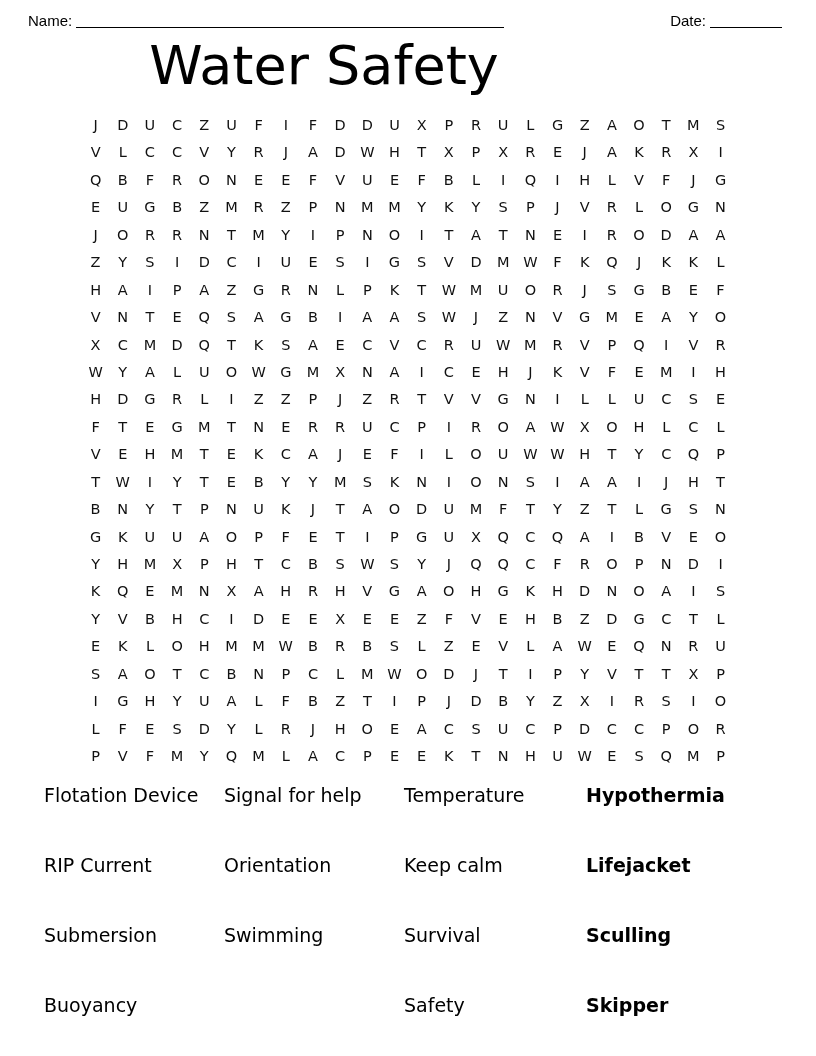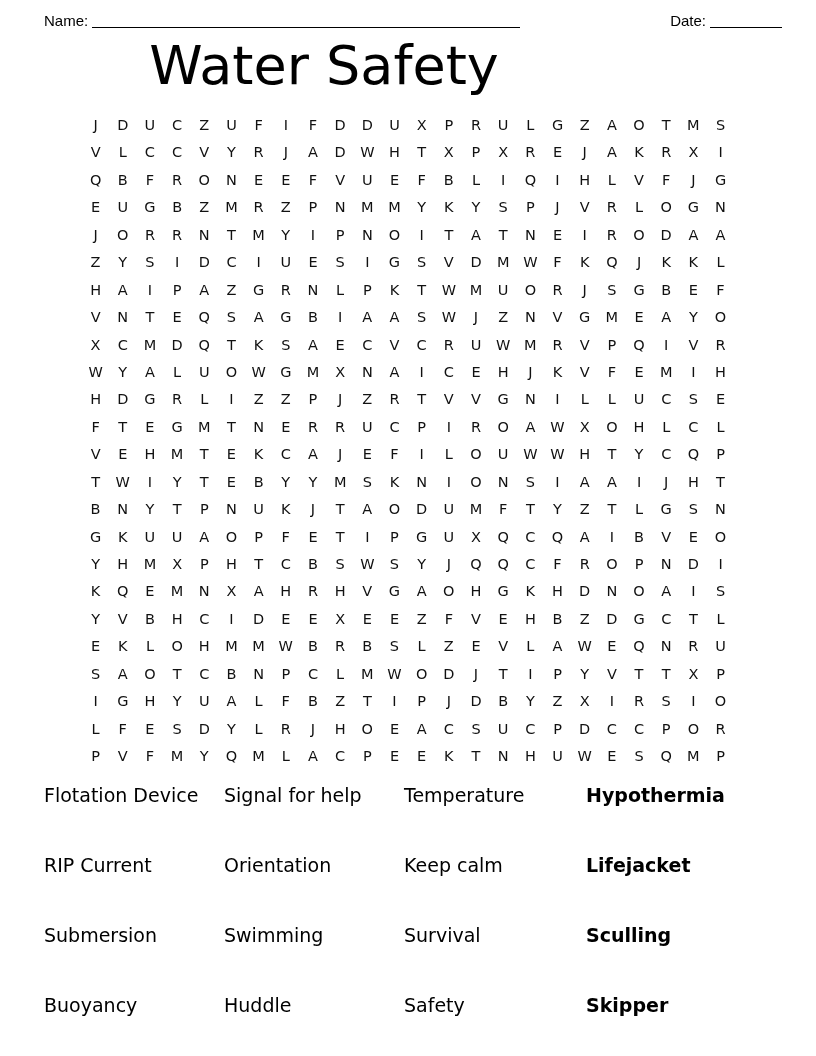--- a/index.html
+++ b/index.html
@@ -18,21 +18,21 @@
 
   
   .header-row {
     position: absolute;
     top: 0px;
     left: 0px;
     width: 816px;
     height: 28px;
     display: flex;
     align-items: flex-end;
-    padding: 0 34px 0 44px;
+    padding: 0 34px 0 28px;
     box-sizing: border-box;
     font-size: 15px;
     line-height: 1;
   }
   .field {
     display: flex;
     align-items: flex-end;
     white-space: nowrap;
   }
   .field-label {
@@ -759,21 +759,20 @@
       <div class="word-item">RIP Current</div>
       <div class="word-item">Submersion</div>
       <div class="word-item">Buoyancy</div>
       <div class="word-item">Current</div>
       <div class="word-item">Tread</div>
     </div>
     <div class="word-col word-col-1">
       <div class="word-item">Signal for help</div>
       <div class="word-item">Orientation</div>
       <div class="word-item">Swimming</div>
-      <div class="word-item">Huddle</div>
     </div>
     <div class="word-col word-col-2">
       <div class="word-item">Temperature</div>
       <div class="word-item">Keep calm</div>
       <div class="word-item">Survival</div>
       <div class="word-item">Safety</div>
       <div class="word-item">EPIRB</div>
     </div>
     <div class="word-col word-col-3">
       <div class="word-item">Hypothermia</div>

